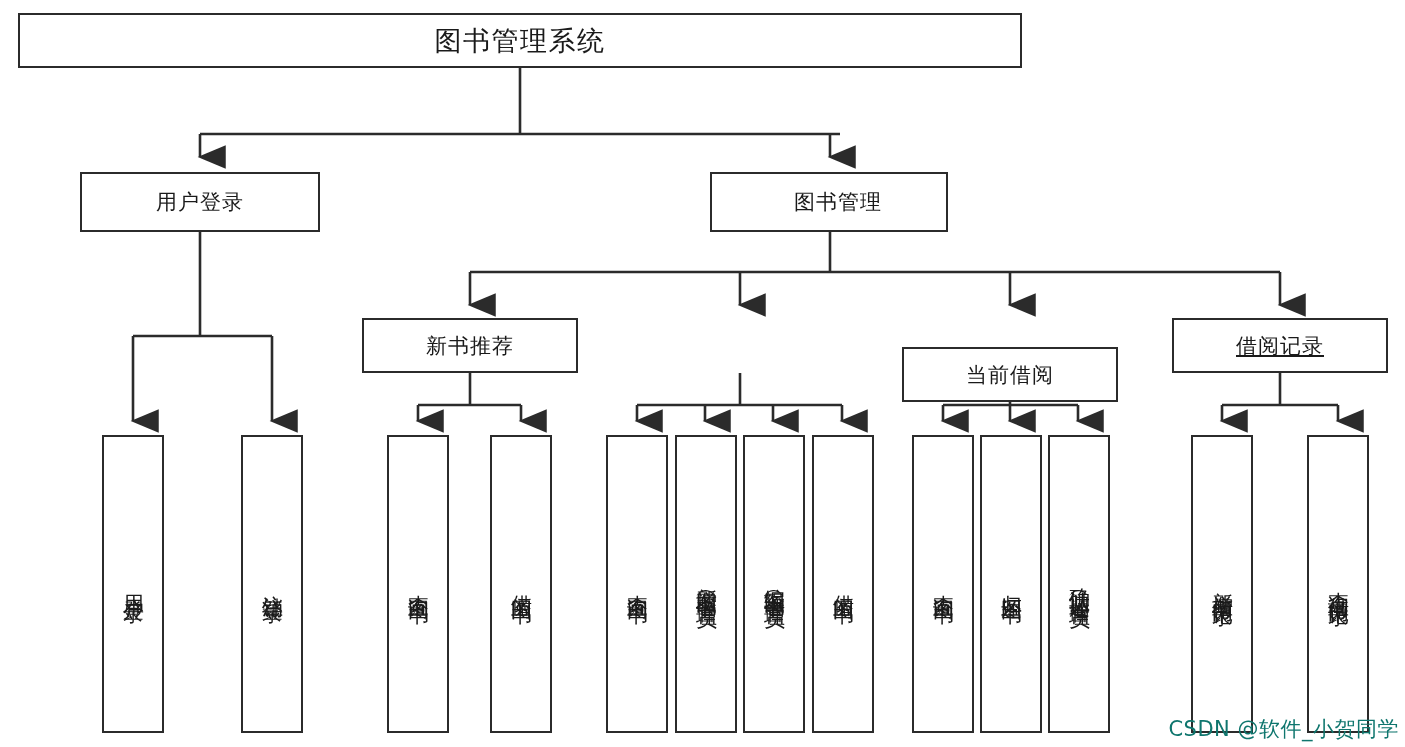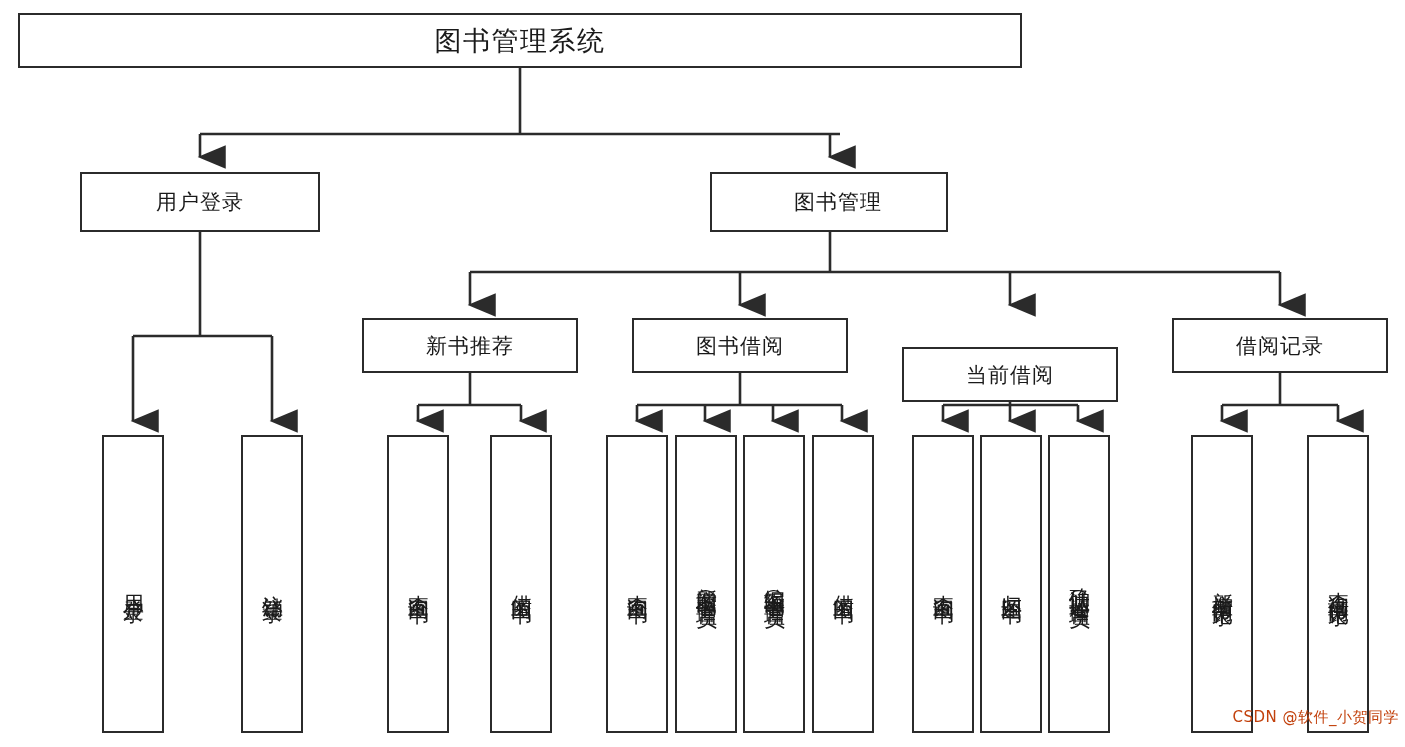--- a/index.html
+++ b/index.html
@@ -51,23 +51,23 @@
     white-space: nowrap;
   }
   .node.v .vtext {
     writing-mode: vertical-rl;
     text-orientation: upright;
     display: block;
   }
   .watermark {
     position: absolute;
     right: 6px;
-    bottom: 20px;
-    font-size: 15px;
-    color: #c2410c;
+    bottom: 4px;
+    font-size: 21px;
+    color: #0f766e;
     letter-spacing: 0.5px;
     white-space: nowrap;
   }
 </style>
 </head>
 <body>
 
 <div id="canvas">
 
   <svg id="wires" viewBox="0 0 1405 747">
@@ -119,23 +119,22 @@
       <path d="M 1338 405 L 1338 421" marker-end="url(#arrow)"></path>
     </g>
   </svg>
 
   <div class="node title" style="left:18px; top:13px; width:1004px; height:55px;">图书管理系统</div>
 
   <div class="node h" style="left:80px; top:172px; width:240px; height:60px;">用户登录</div>
   <div class="node h" style="left:710px; top:172px; width:238px; height:60px;padding-left:18px;">图书管理</div>
 
   <div class="node h" style="left:362px; top:318px; width:216px; height:55px;text-align:center;">新书推荐</div>
-  <div class="node h" style="left:632px; top:318px; width:216px; height:55px;">图书借阅</div>
   <div class="node h" style="left:902px; top:318px; width:216px; height:55px;margin-top:29px;">当前借阅</div>
-  <div class="node h" style="left:1172px; top:318px; width:216px; height:55px;">借阅记录</div>
+  <div class="node h" style="left:1172px; top:318px; width:216px; height:55px;text-decoration:underline;">借阅记录</div>
 
   <div class="node v" style="left:102px; top:435px; width:62px; height:298px;">
     <span class="vtext">用户登录</span>
   </div>
   <div class="node v" style="left:241px; top:435px; width:62px; height:298px;">
     <span class="vtext">注销登录</span>
   </div>
 
   <div class="node v" style="left:387px; top:435px; width:62px; height:298px;">
     <span class="vtext">查询图书</span>

